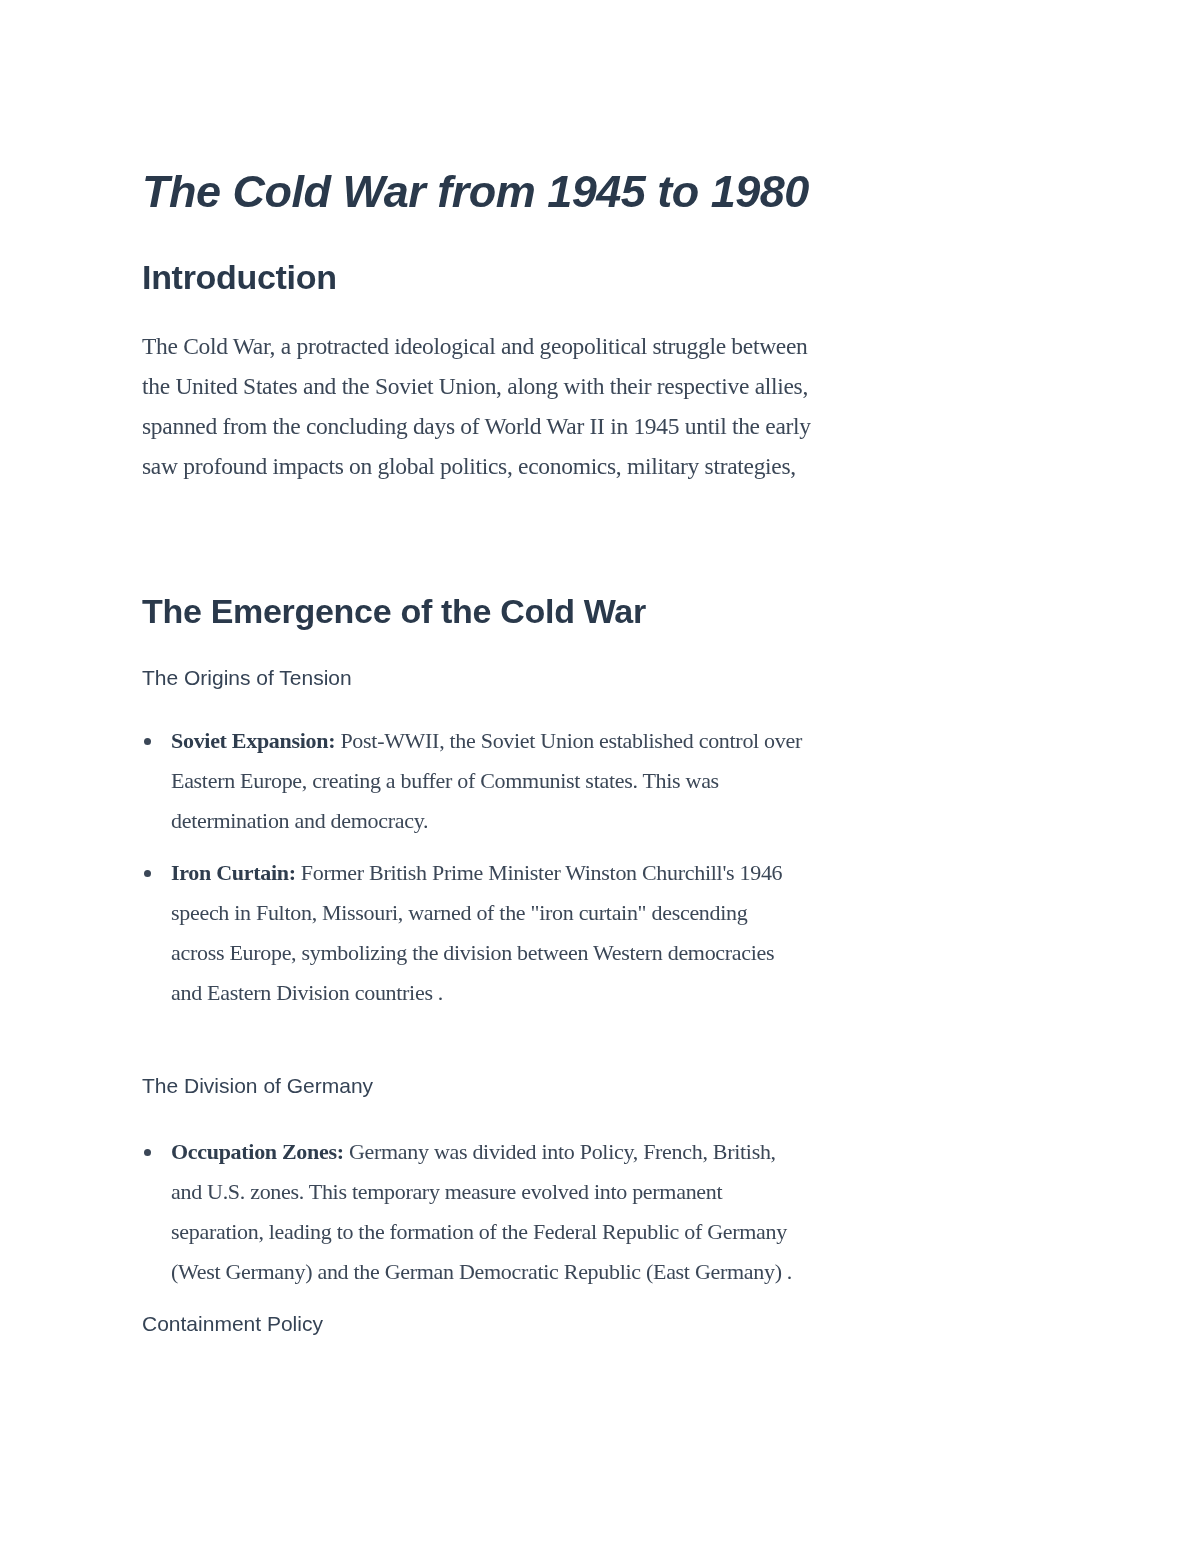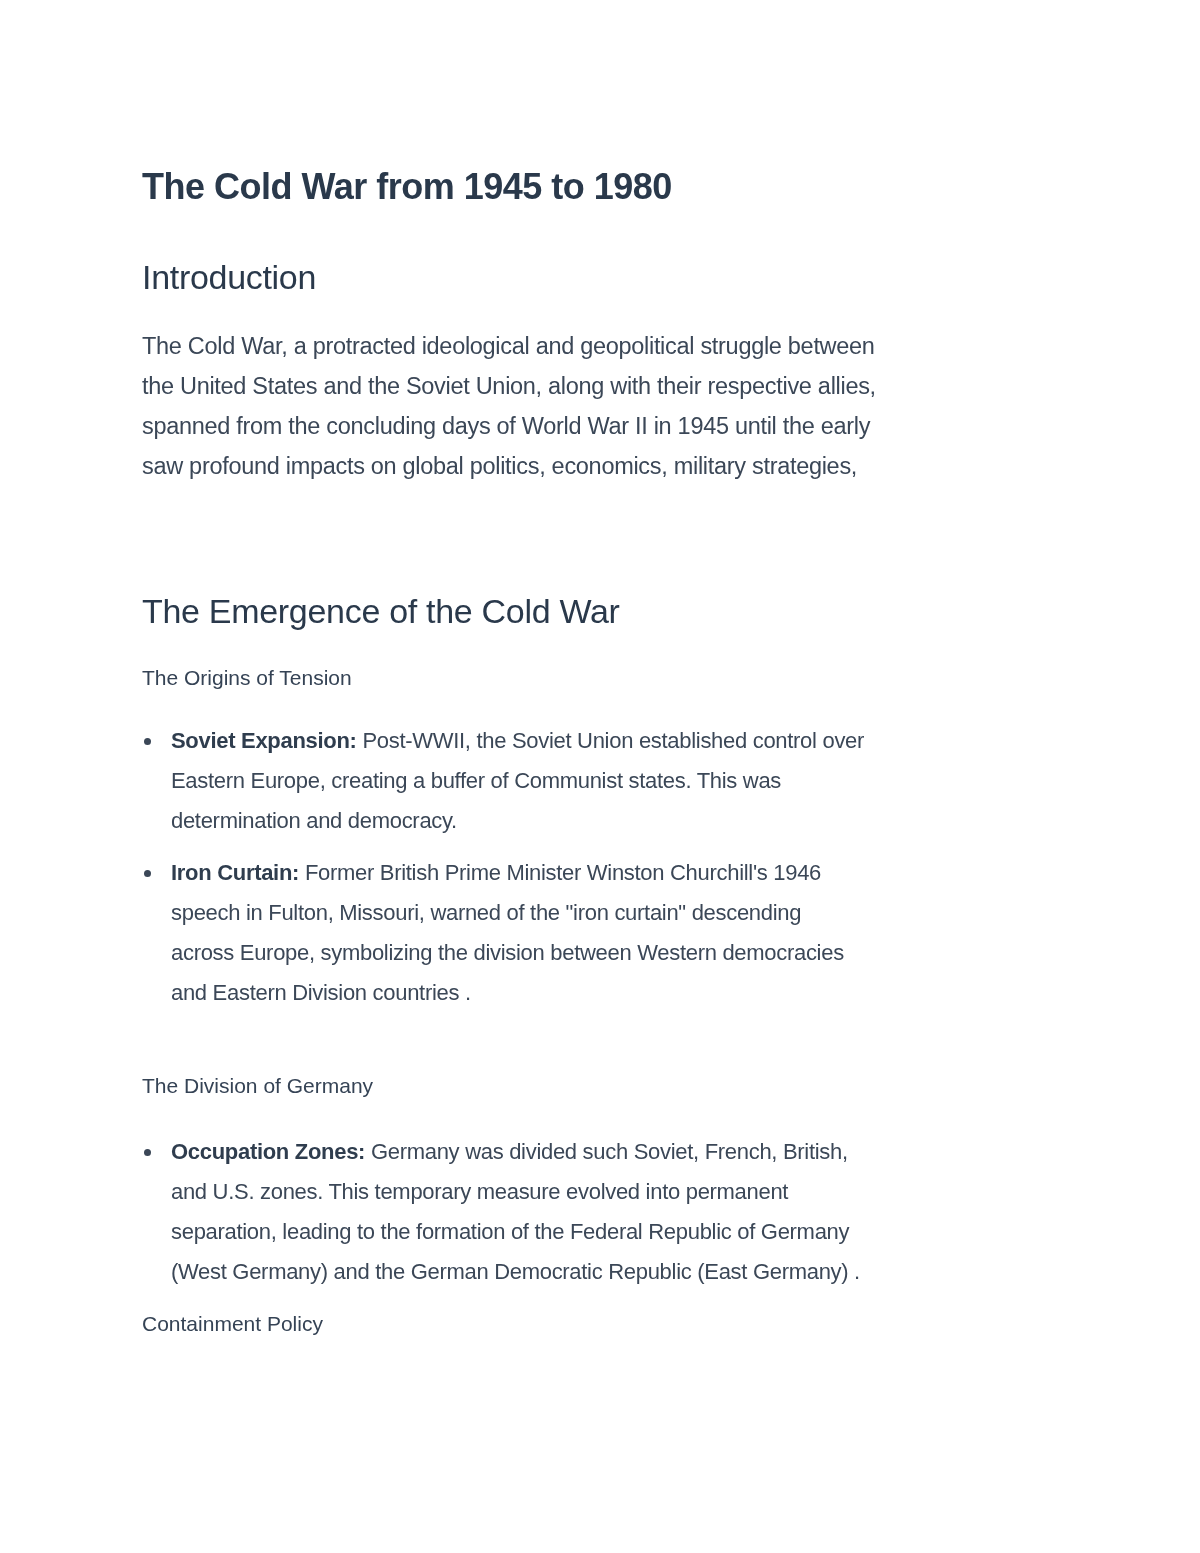--- a/index.html
+++ b/index.html
@@ -19,32 +19,33 @@
       position: absolute;
       left: 142px;
       top: 0;
       width: 930px;
     }
     h1 {
       position: absolute;
       top: 166px;
       left: 0;
       margin: 0;
-      font-size: 36px;
+      font-size: 45px;
       font-weight: bold;
       color: #2a394b;
       letter-spacing: -0.5px;
       white-space: nowrap;
+      font-style: italic;
     }
     h2 {
       position: absolute;
       left: 0;
       margin: 0;
       font-size: 34px;
-      font-weight: normal;
+      font-weight: bold;
       color: #2a394b;
       letter-spacing: -0.3px;
       white-space: nowrap;
     }
     h3 {
       position: absolute;
       left: 0;
       margin: 0;
       font-size: 21px;
       font-weight: normal;
@@ -84,21 +85,21 @@
       top: 17px;
       width: 7px;
       height: 7px;
       border-radius: 50%;
       background: #3b4757;
     }
     .term {
       font-weight: bold;
       color: #2f3d4e;
     }
-    .line { display: block; white-space: nowrap; }
+    .line { display: block; white-space: nowrap; font-family: Liberation Serif, serif; }
   </style>
 </head>
 <body>
 
 <div class="page">
 
   <h1>The Cold War from 1945 to 1980</h1>
 
   <h2 style="top:258px;">Introduction</h2>
 
@@ -127,21 +128,21 @@
       <span class="line">across Europe, symbolizing the division between Western democracies</span>
       <span class="line">and Eastern Division countries .</span>
     </li>
   </ul>
 
   <h3 style="top:1074px;">The Division of Germany</h3>
 
   <ul class="bullets" style="top:1132px;">
     <li>
       <span class="bullet-dot"></span>
-      <span class="line"><span class="term">Occupation Zones:</span><span> Germany was divided such Soviet, French, British,</span></span>
+      <span class="line"><span class="term">Occupation Zones:</span><span> Germany was divided into Policy, French, British,</span></span>
       <span class="line">and U.S. zones. This temporary measure evolved into permanent</span>
       <span class="line">separation, leading to the formation of the Federal Republic of Germany</span>
       <span class="line">(West Germany) and the German Democratic Republic (East Germany) .</span>
     </li>
   </ul>
 
   <h3 style="top:1312px;">Containment Policy</h3>
 
 </div>
 

